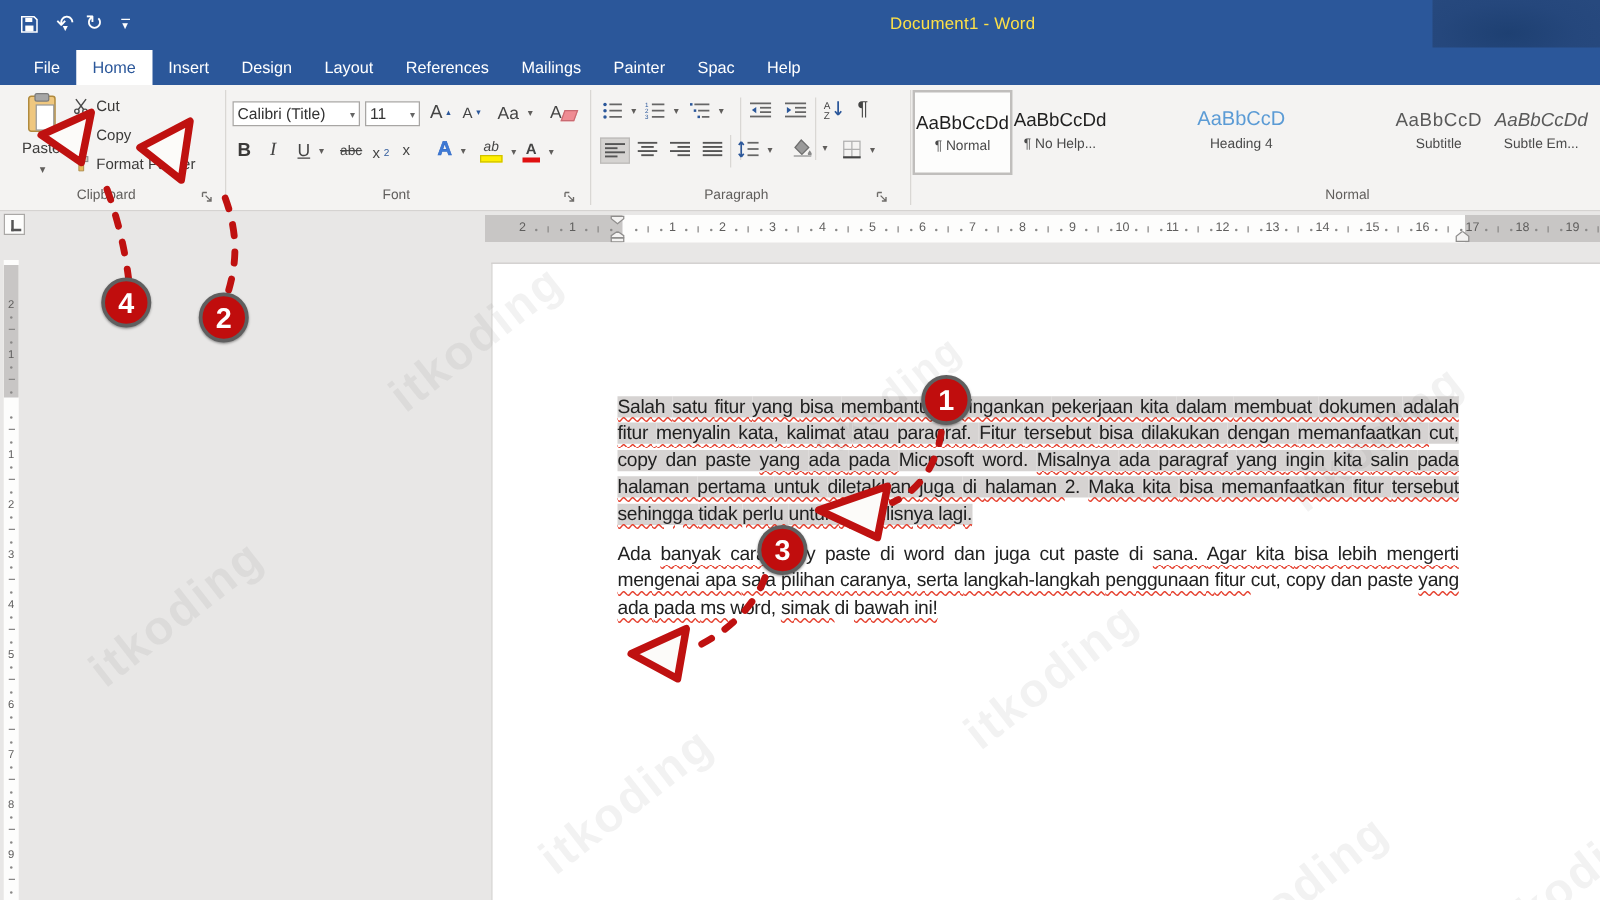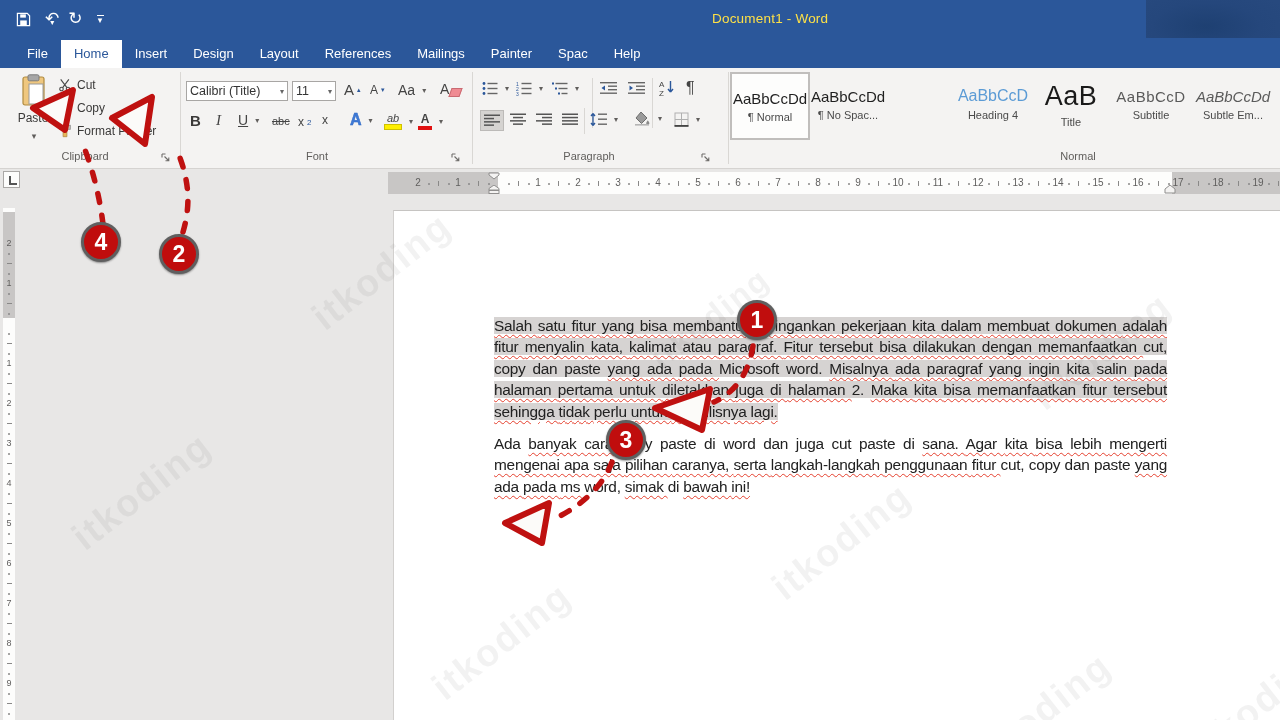--- a/index.html
+++ b/index.html
@@ -389,29 +389,25 @@
     </span>
     <div class="gdiv" style="left:728px;"></div>
 
     <div class="stylesbox">
       <div class="styleitem selbox" style="left:2px;width:76px;">
         <span class="sprev">AaBbCcDd</span>
         <span class="sname">¶ Normal</span>
       </div>
       <div class="styleitem" style="left:84px;width:72px;">
         <span class="sprev">AaBbCcDd</span>
-        <span class="sname">¶ No Spac...</span>
+        <span class="sname">¶ No Help...</span>
       </div>
       <div class="styleitem" style="left:228px;width:74px;">
         <span class="sprev" style="font-size:16px;color:#5b9bd5;">AaBbCcD</span>
         <span class="sname">Heading 4</span>
-      </div>
-      <div class="styleitem" style="left:310px;width:66px;">
-        <span class="sprev" style="font-size:27px;color:#1a1a1a;letter-spacing:.5px;">AaB</span>
-        <span class="sname">Title</span>
       </div>
       <div class="styleitem" style="left:384px;width:78px;">
         <span class="sprev" style="color:#5a5a5a;letter-spacing:.5px;">AaBbCcD</span>
         <span class="sname">Subtitle</span>
       </div>
       <div class="styleitem" style="left:466px;width:78px;">
         <span class="sprev" style="font-style:italic;color:#5a5a5a;">AaBbCcDd</span>
         <span class="sname">Subtle Em...</span>
       </div>
       <div class="styleitem" style="left:546px;width:30px;">

